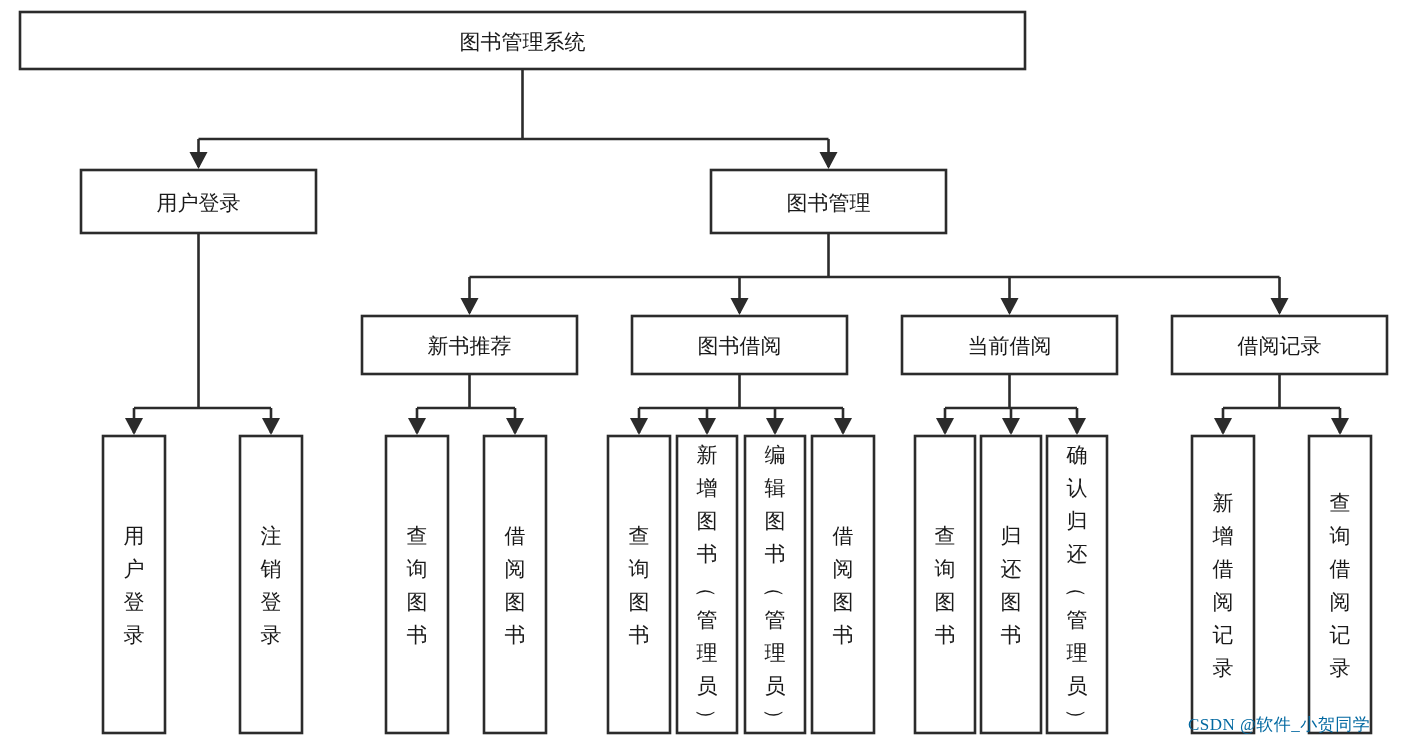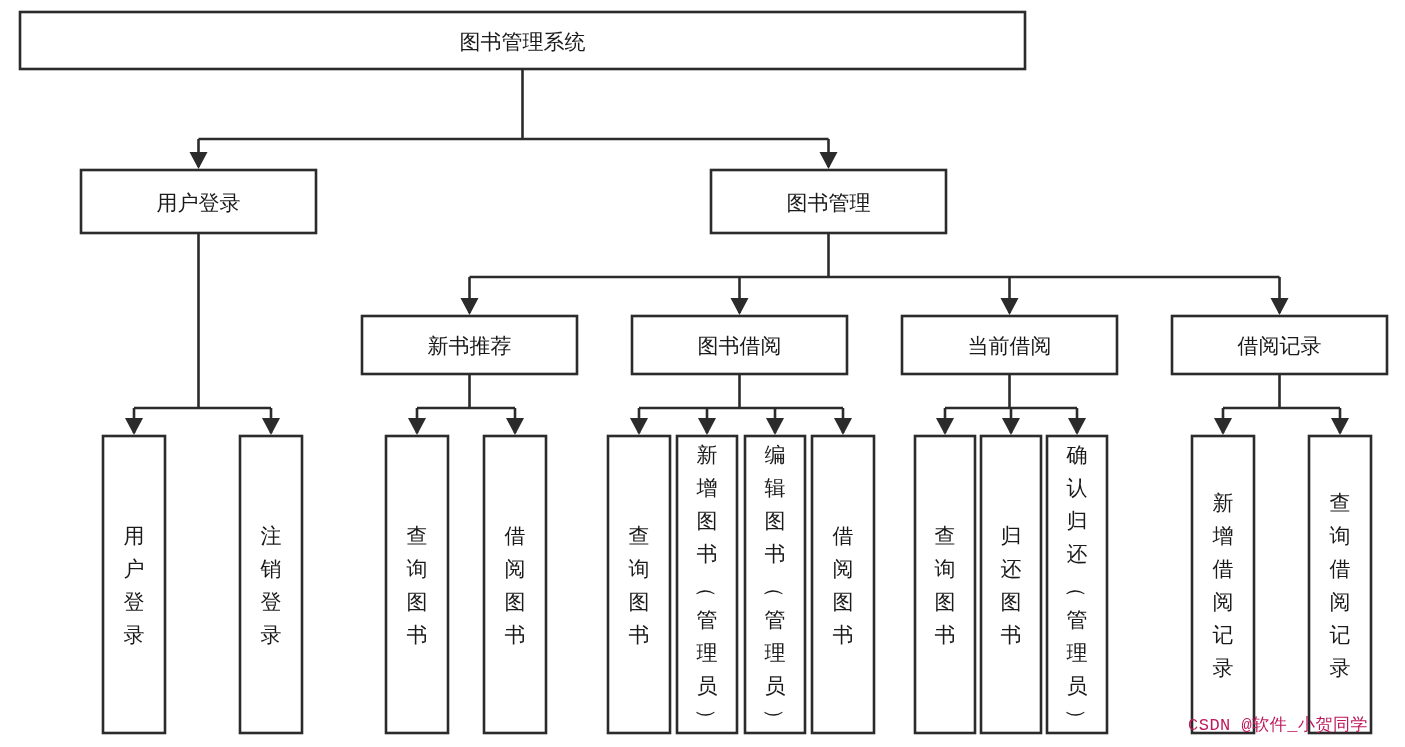--- a/index.html
+++ b/index.html
@@ -18,23 +18,23 @@
     text-anchor:middle;dominant-baseline:central;
   }
   .leaf-label{
     font-family:"DejaVu Sans","Liberation Sans",sans-serif;
     font-size:21px;fill:#1a1a1a;
     text-anchor:middle;
   }
   .watermark{
     position:absolute;
     left:1188px;top:713px;
-    font-family:Liberation Mono, monospace;
+    font-family:Liberation Serif, serif;
     font-size:17px;
-    color:#be185d;
+    color:#0369a1;
     white-space:nowrap;
     letter-spacing:0.5px;
     user-select:none;
   }
 </style>
 </head>
 <body>
 
 <svg id="diagram" viewBox="0 0 1405 747">
   <g id="connectors">

